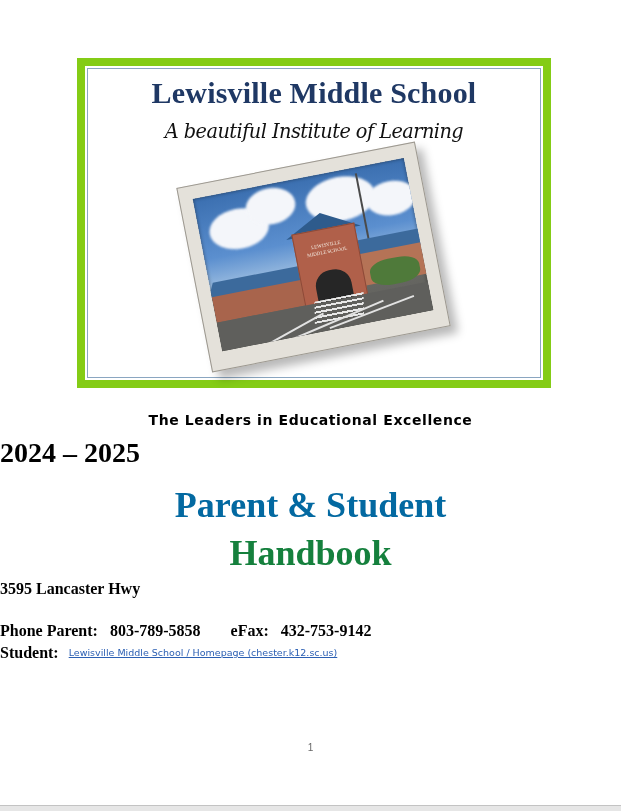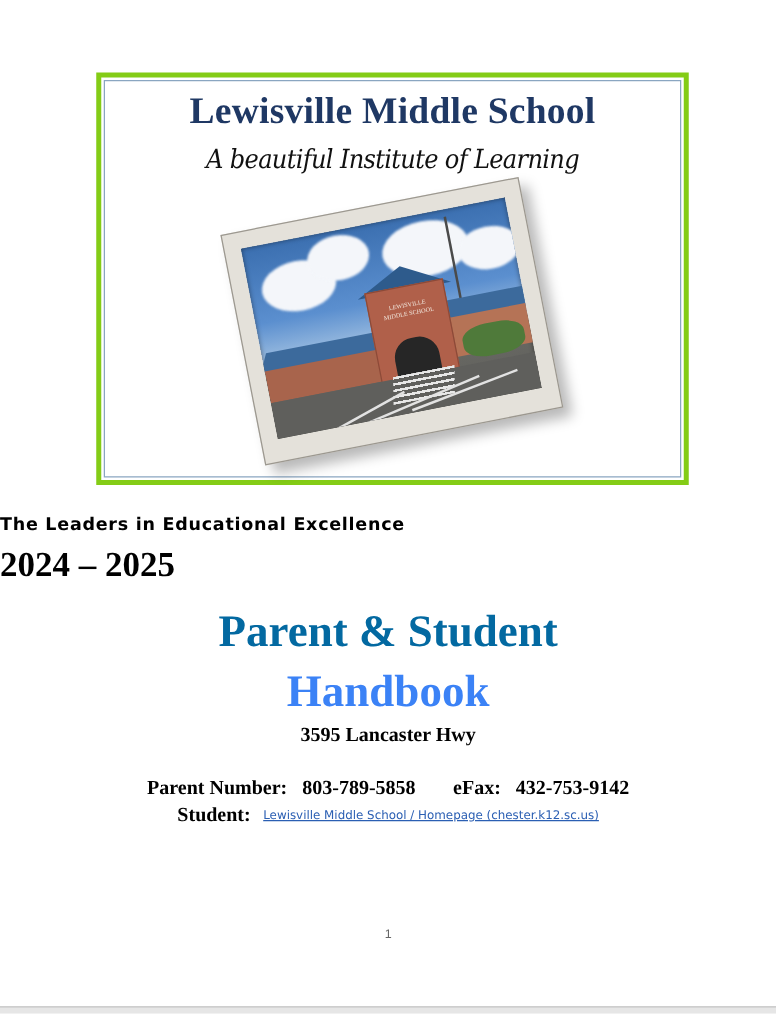--- a/index.html
+++ b/index.html
@@ -4,21 +4,21 @@
 <style>
   * { box-sizing: border-box; margin: 0; padding: 0; }
   html, body { width: 621px; height: 811px; overflow: hidden; background: #ffffff; }
   body { position: relative; font-family: "Liberation Serif", serif; color: #000; }
 
   .page { position: absolute; left: 0; top: 0; width: 621px; height: 805px; background: #ffffff; }
 
   
   .cover-frame {
     position: absolute; left: 77px; top: 58px; width: 474px; height: 330px;
-    border: 4px solid #84cc16;
+    border: 8px solid #84cc16;
     padding: 2px;
   }
   .cover-frame-inner {
     width: 100%; height: 100%;
     border: 1px solid #8aa6c1;
     position: relative;
   }
   .school-name {
     position: absolute; left: 0; right: 0; top: 7px;
     text-align: center; font-family: "Liberation Serif", serif;
@@ -81,40 +81,40 @@
   .crosswalk {
     position: absolute; left: 98px; top: 124px; width: 50px; height: 22px;
     background: repeating-linear-gradient(180deg, #e8e8e8 0 2px, transparent 2px 5px);
     transform: skewX(-10deg);
   }
   .stripe { position: absolute; height: 2px; background: #e2e2e2; transform-origin: left center; }
 
   
   .leaders {
     position: absolute; left: 0; right: 0; top: 412px;
-    font-family: "DejaVu Sans", sans-serif;
+    text-align: center; font-family: "DejaVu Sans", sans-serif;
     font-weight: bold; font-size: 14px; letter-spacing: 0.6px; color: #000;
   }
   .years {
     position: absolute; left: 0; right: 0; top: 437px;
     text-align: left; font-family: "Liberation Serif", serif;
     font-weight: bold; font-size: 28px; color: #000;
   }
   .title1 {
     position: absolute; left: 0; right: 0; top: 484px;
     text-align: center; font-family: "Liberation Serif", serif;
     font-weight: bold; font-size: 36px; color: #0369a1;
   }
   .title2 {
     position: absolute; left: 0; right: 0; top: 532px;
     text-align: center; font-family: "Liberation Serif", serif;
-    font-weight: bold; font-size: 36px; color: #3b82f6;
+    font-weight: bold; font-size: 36px; color: #15803d;
   }
   .addr1, .addr2, .phone-line, .web-line {
-    position: absolute; left: 0; right: 0; text-align: center;
+    position: absolute; left: 0; right: 0; 
     font-family: "Liberation Serif", serif; font-weight: bold; font-size: 16px; color: #000;
   }
   .addr1 { top: 580px; }
   .addr2 { top: 601px; }
   .phone-line { top: 622px; }
   .phone-line .gap { display: inline-block; width: 22px; }
   .web-line { top: 644px; font-size: 16px; }
   .web-link {
     font-family: "DejaVu Sans", sans-serif; font-weight: normal; font-size: 9.5px;
     color: #2b5fb3; text-decoration: underline; margin-left: 6px; vertical-align: 2px;
@@ -170,21 +170,21 @@
   </div>
 
   <div class="leaders">The Leaders in Educational Excellence</div>
   <div class="years">2024 – 2025</div>
   <div class="title1">Parent &amp; Student</div>
   <div class="title2">Handbook</div>
 
   <div class="addr1">3595 Lancaster Hwy</div>
 
   <div class="phone-line">
-    <span>Parent Number:</span>
+    <span>Phone Parent:</span>
     <span>&nbsp;</span>
     <span>803-789-5858</span>
     <span class="gap"></span>
     <span>eFax:</span>
     <span>&nbsp;</span>
     <span>432-753-9142</span>
   </div>
 
   <div class="web-line">
     <span>Student:</span>

